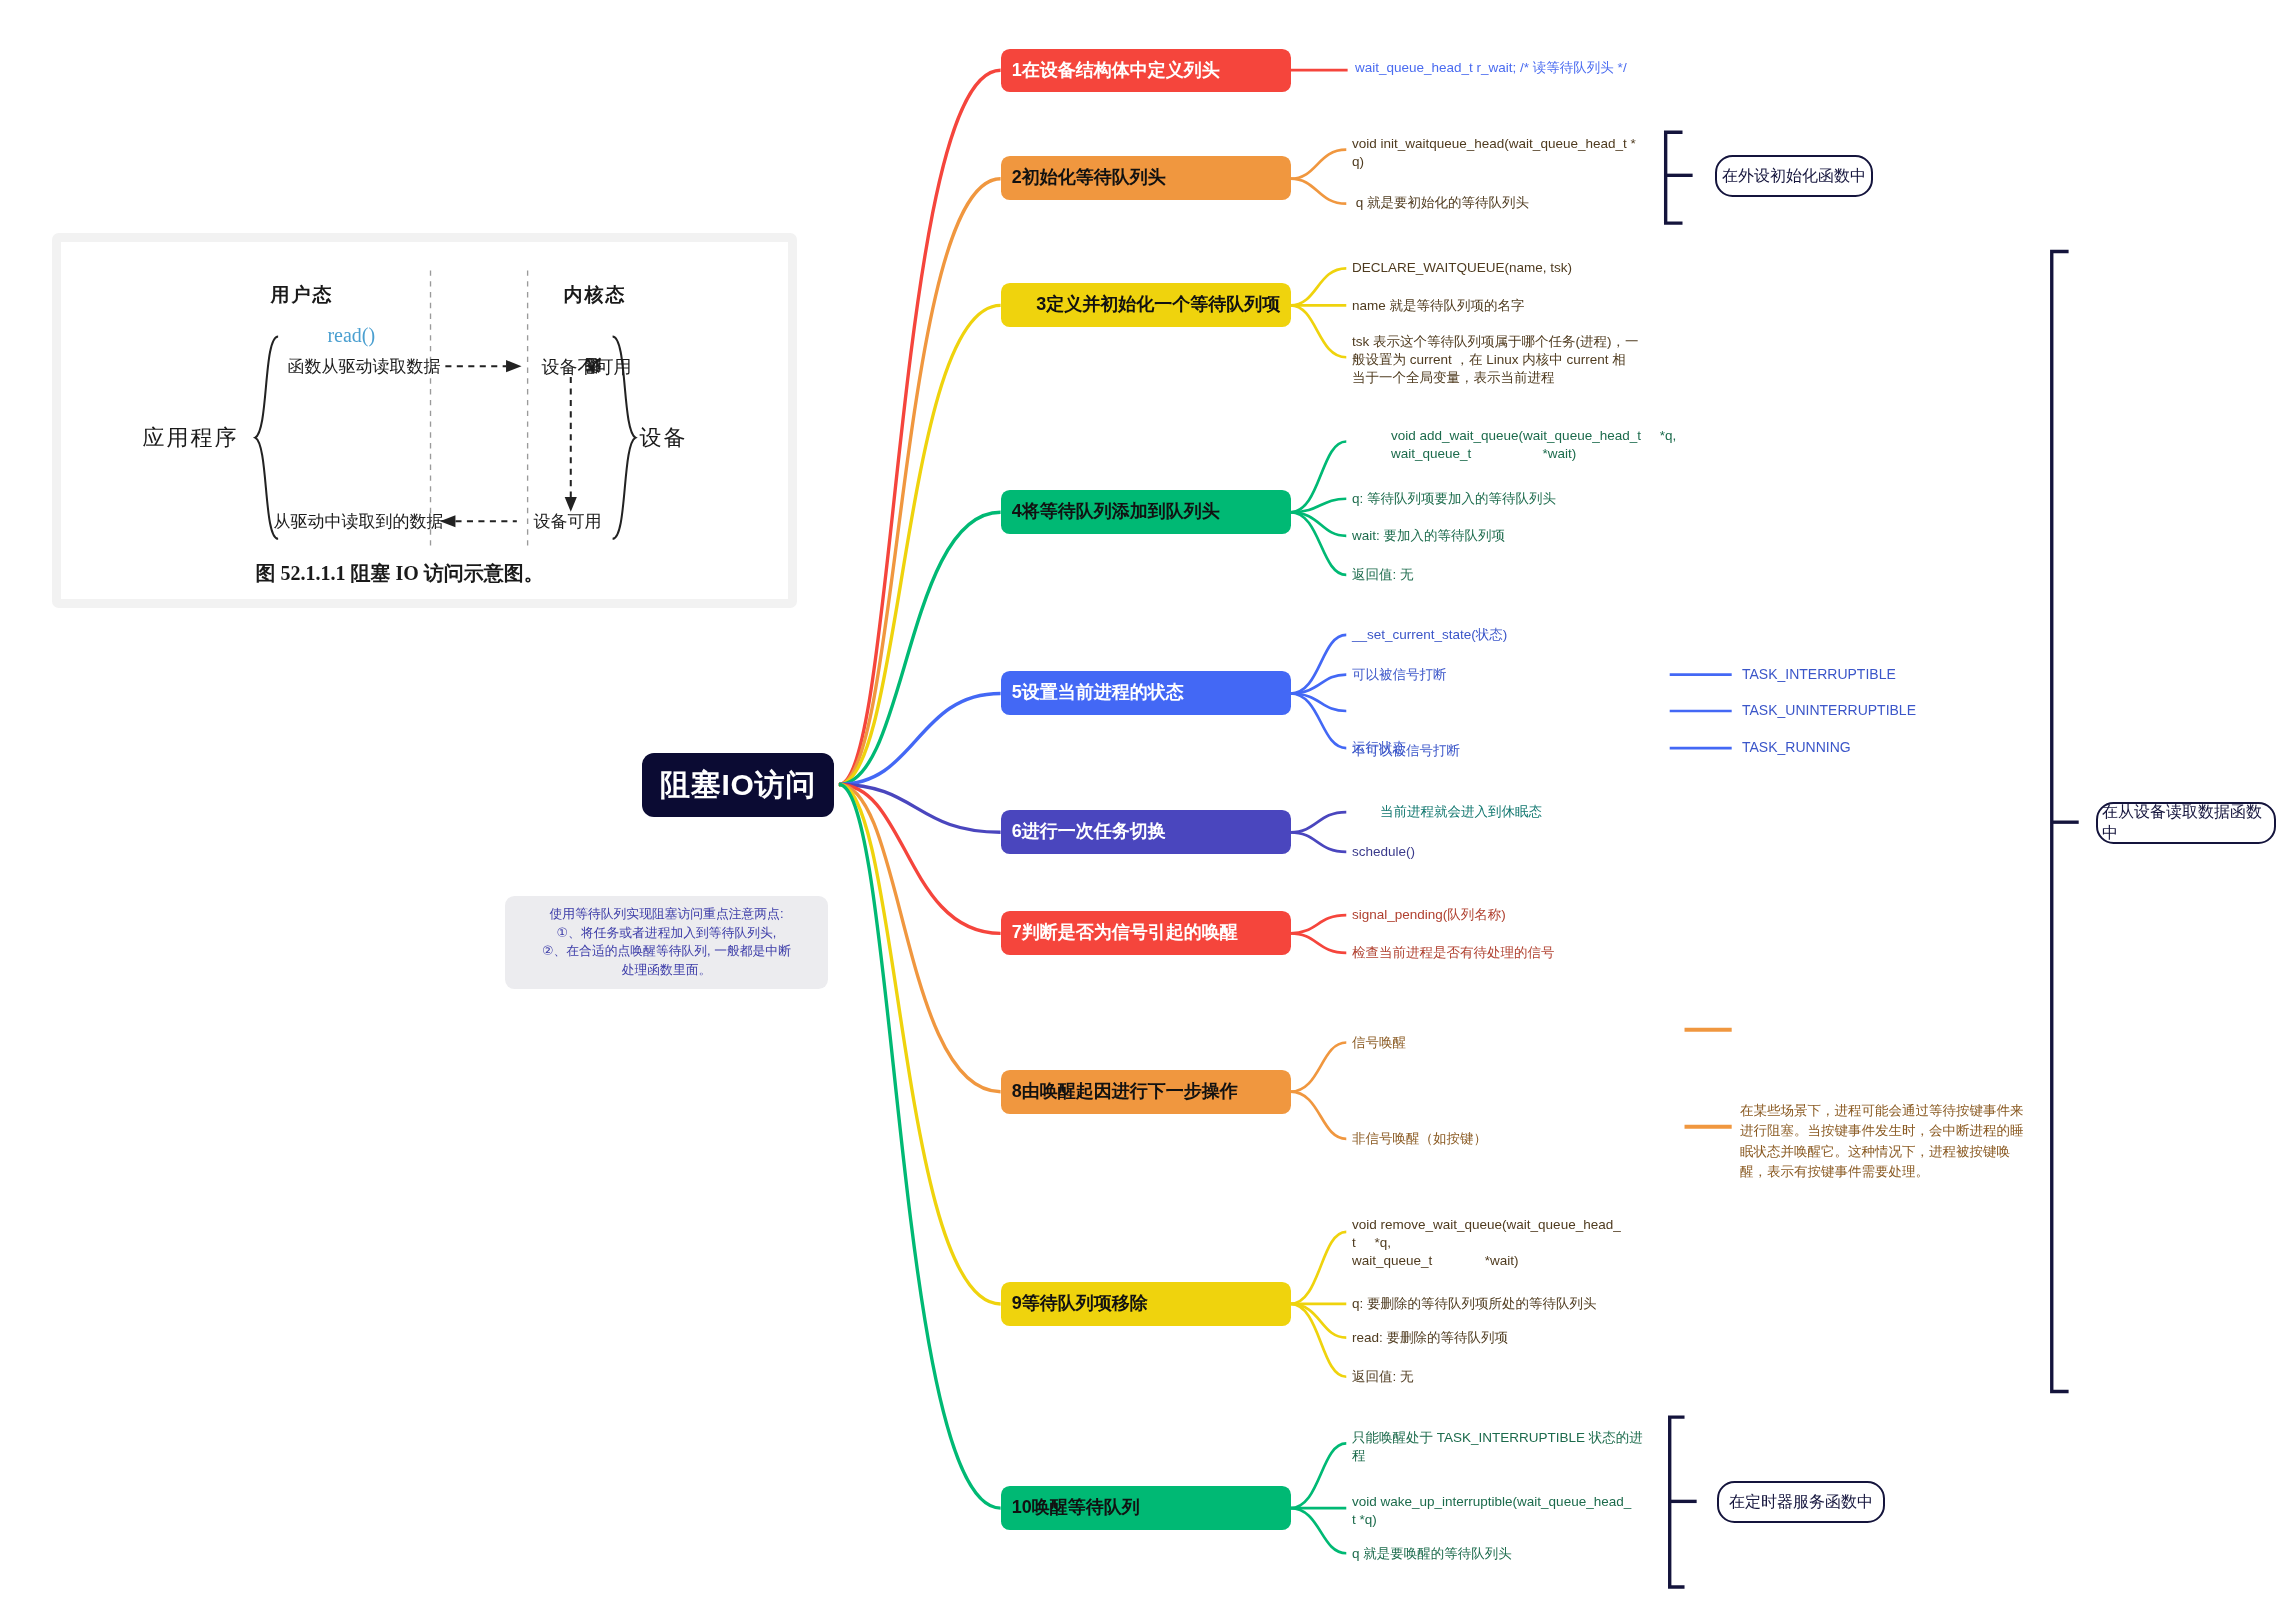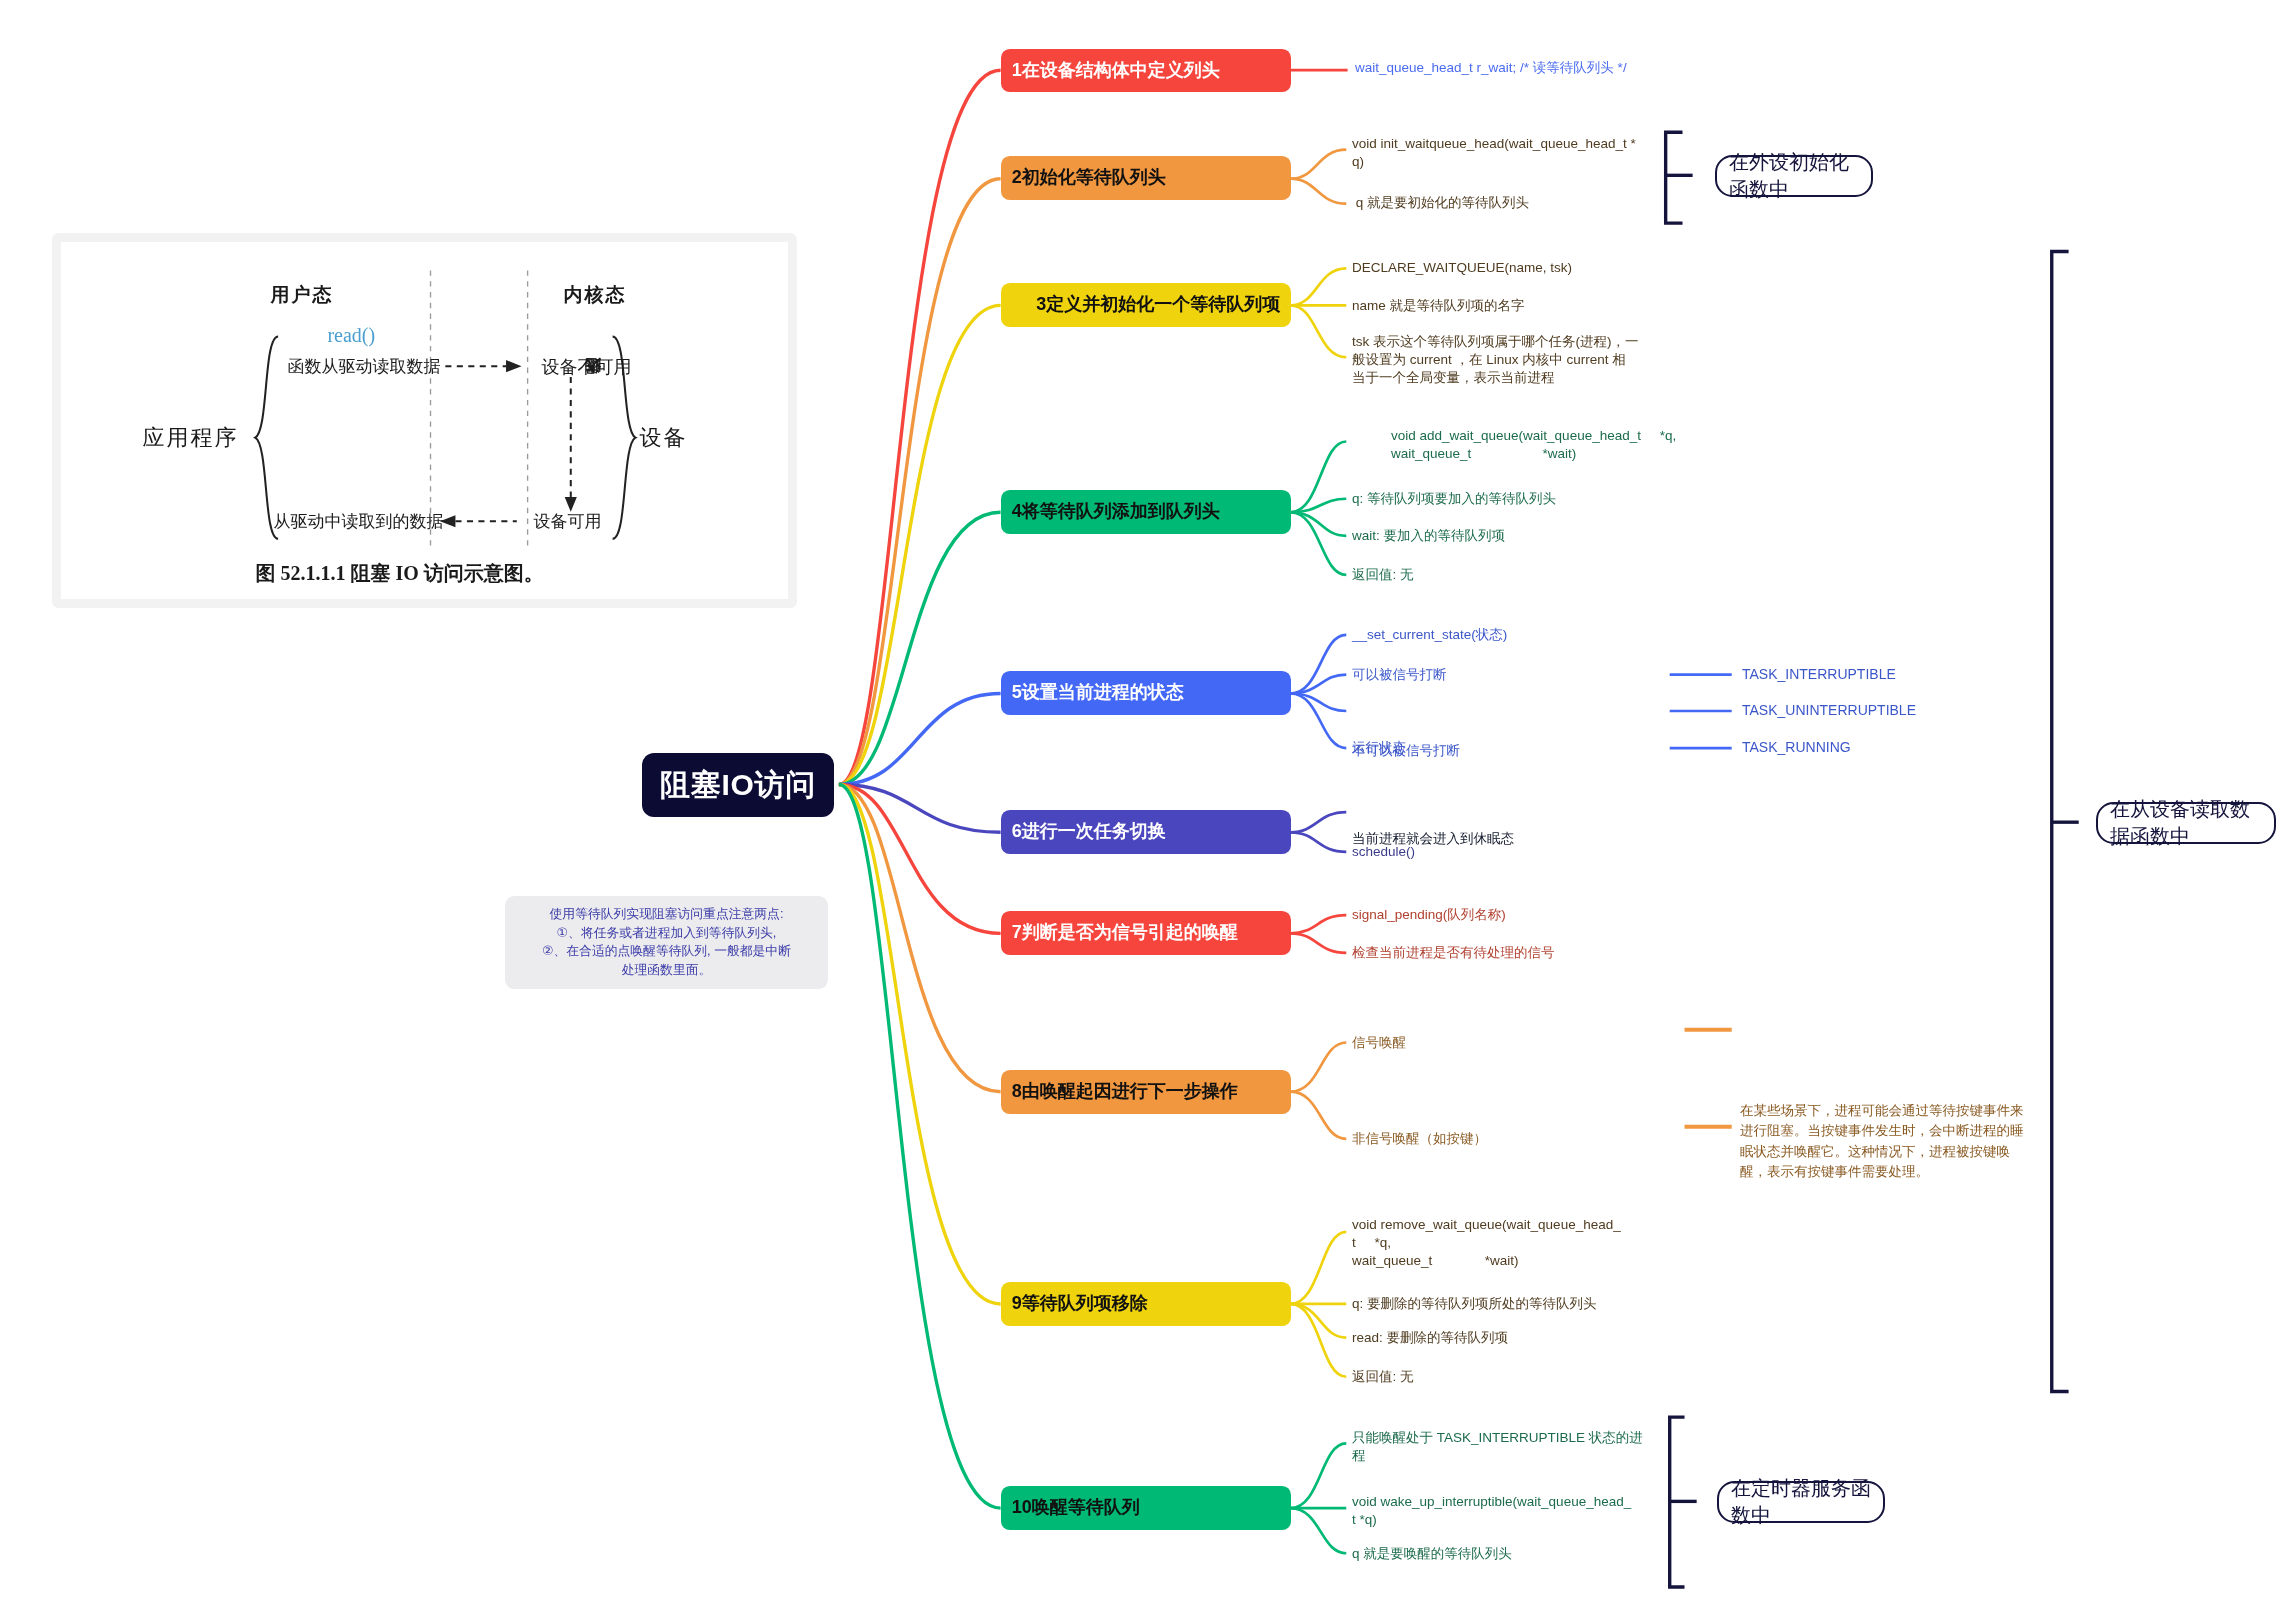--- a/index.html
+++ b/index.html
@@ -43,21 +43,21 @@
   
   .para{
     position:absolute;width:322px;font-size:13.5px;line-height:1.5;
     color:#8A5A22;white-space:pre-wrap;
   }
 
   
   .capsule{
     position:absolute;border:2px solid #14143C;border-radius:17.5px;
     background:#ffffff;display:flex;align-items:center;justify-content:center;
-    font-size:20px;color:#14143C;padding:0 12px;box-sizing:border-box;
+    font-size:16px;color:#14143C;padding:0 4px;box-sizing:border-box;
   }
 
   
   .note{
     position:absolute;left:505px;top:896px;width:323px;
     background:#ECECEF;border-radius:9.4px;padding:9.4px 10.8px;box-sizing:border-box;
     color:#3B3BA8;font-size:12.8px;line-height:1.45;text-align:center;
     white-space:pre-wrap;
   }
 
@@ -243,21 +243,21 @@
   <div class="leaf wide" style="left:1352px;top:702px;color:#3B56C9;margin-top:40px;">不可以被信号打断</div>
   <div class="leaf wide" style="left:1352px;top:739px;color:#3B56C9;">运行状态</div>
 
   <div class="state-lbl" style="left:1742px;top:666px;">TASK_INTERRUPTIBLE</div>
   <div class="state-lbl" style="left:1742px;top:702px;">TASK_UNINTERRUPTIBLE</div>
   <div class="state-lbl" style="left:1742px;top:739px;">TASK_RUNNING</div>
 
   <div class="topic white" style="top:810px;height:44px;background:#4A46BE;">
     <span>6进行一次任务切换</span>
   </div>
-  <div class="leaf wide" style="left:1352px;top:803px;color:#0f172a;margin-top:27px;">当前进程就会进入到休眠态</div>
+  <div class="leaf wide" style="left:1380px;top:803px;color:#0f766e;">当前进程就会进入到休眠态</div>
   <div class="leaf wide" style="left:1352px;top:843px;color:#3B3B8C;">schedule()</div>
 
   <div class="topic white" style="top:911px;height:44px;background:#F5453C;">
     <span>7判断是否为信号引起的唤醒</span>
   </div>
   <div class="leaf wide" style="left:1352px;top:906px;color:#B0402F;">signal_pending(队列名称)</div>
   <div class="leaf wide" style="left:1352px;top:944px;color:#B0402F;">检查当前进程是否有待处理的信号</div>
 
   <div class="topic" style="top:1070px;height:44px;background:#F0973F;">
     <span>8由唤醒起因进行下一步操作</span>

